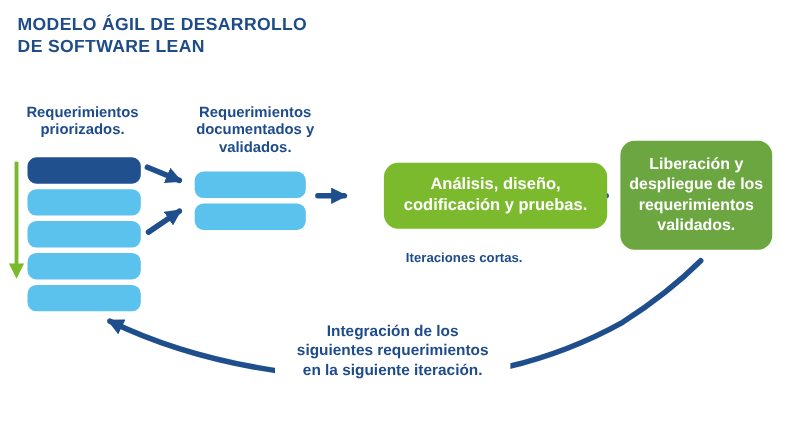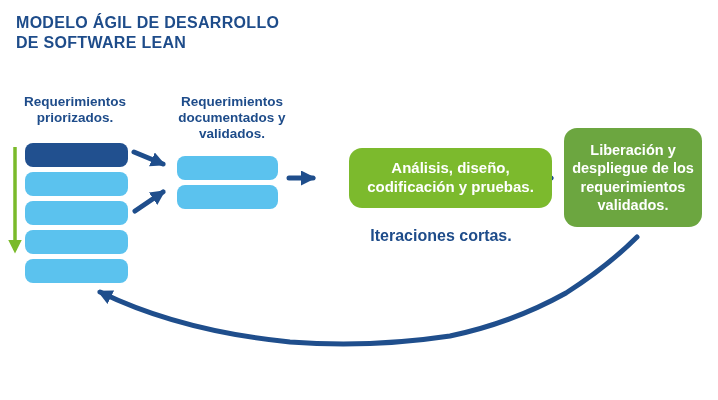--- a/index.html
+++ b/index.html
@@ -25,21 +25,21 @@
     position: absolute;
     color: var(--dark-blue, #1E4C8A);
     font-weight: 700;
     font-size: 13.5px;
     line-height: 1.18;
     text-align: center;
     white-space: pre-line;
   }
   .label-prioritized { left: 8px;   top: 94px; width: 134px; }
   .label-documented  { left: 165px; top: 94px; width: 134px; }
-  .label-iterations  { left: 356px; top: 227px; width: 170px; font-size: 16px; }
+  .label-iterations  { left: 337px; top: 227px; width: 170px; font-size: 12px; }
   .label-integration {
     left: 250px; top: 291px; width: 214px;
     font-size: 14px; line-height: 1.28;
     background: var(--background, #ffffff);
     padding: 1px 0 3px 0;
     z-index: 3;
   }
   .stack {
     position: absolute;
     display: flex;
@@ -146,14 +146,17 @@
   <div class="box box-analysis">Análisis, diseño,
 codificación y pruebas.</div>
 
   <div class="label label-iterations">Iteraciones cortas.</div>
 
   <div class="box box-release">Liberación y
 despliegue de los
 requerimientos
 validados.</div>
 
+  <div class="label label-integration">Integración de los
+siguientes requerimientos
+en la siguiente iteración.</div>
 
 </div>
 
 </body></html>

